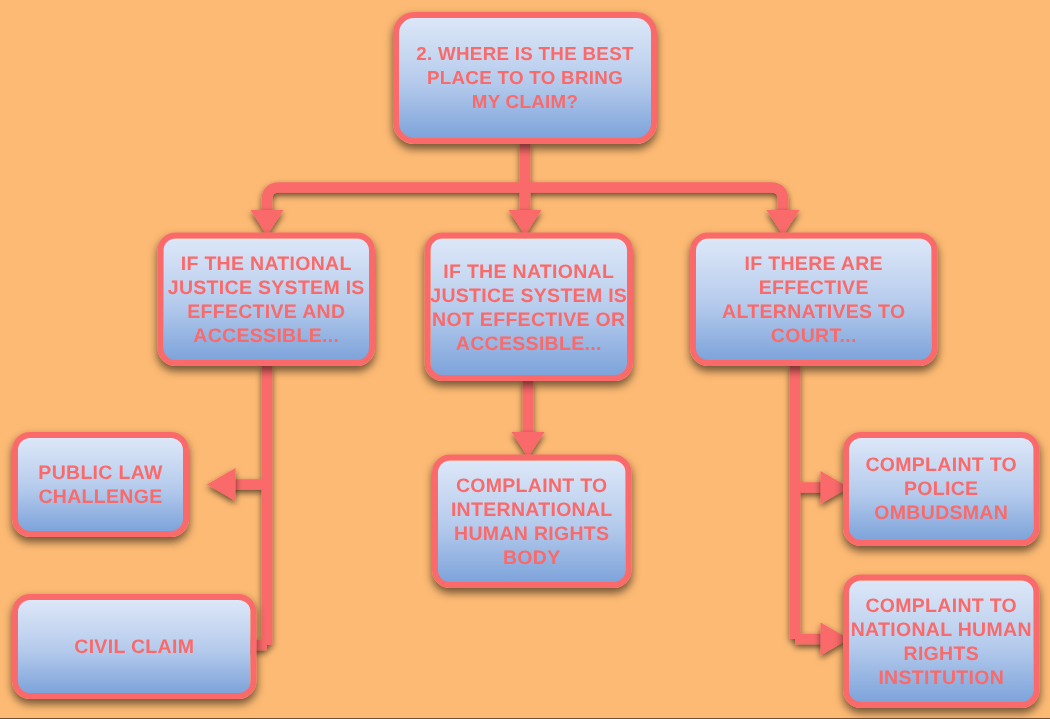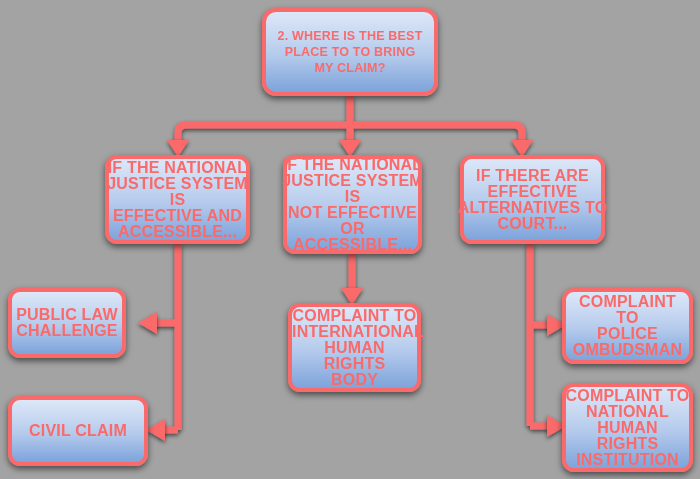--- a/index.html
+++ b/index.html
@@ -10,21 +10,21 @@
   body {
     width: 700px;
     height: 479px;
     overflow: hidden;
     font-family: "Liberation Sans", sans-serif;
   }
   #canvas {
     position: relative;
     width: 700px;
     height: 479px;
-    background: #a3a3a3;
+    background: #fdba74;
   }
 
   
   #connectors {
     position: absolute;
     left: 0;
     top: 0;
     width: 700px;
     height: 479px;
     pointer-events: none;
@@ -32,21 +32,21 @@
 
   
   .node {
     position: absolute;
     box-sizing: border-box;
     border: 4px solid #fa6a6a;
     border-radius: 12px;
     background: linear-gradient(to bottom, #dce7f8 0%, #cddcf3 22%, #b4caec 55%, #8fb0e0 85%, #7ea4db 100%);
     color: #fa6a6a;
     font-weight: bold;
-    font-size: 16px;
+    font-size: 13px;
     line-height: 16px;
     letter-spacing: 0.2px;
     text-align: center;
     display: flex;
     align-items: center;
     justify-content: center;
     box-shadow: 0 3px 6px rgba(0,0,0,0.55);
   }
   .node .label {
     display: block;
@@ -63,25 +63,25 @@
   
   #node-root {
     left: 262px;  top: 8px;   width: 176px; height: 88px;
     font-size: 12.5px;
     border-radius: 14px;
   }
 
   
   #node-branch-effective    { left: 105px; top: 155px; width: 145px; height: 89px; }
   #node-branch-noteffective { left: 283px; top: 155px; width: 139px; height: 99px; }
-  #node-branch-alternatives { left: 460px; top: 155px; width: 145px; height: 89px; justify-content: center; }
+  #node-branch-alternatives { left: 460px; top: 155px; width: 165px; height: 89px; justify-content: center; }
 
   
   #node-public-law-challenge { left: 8px;   top: 288px; width: 118px; height: 70px; }
-  #node-civil-claim          { left: 8px;   top: 396px; width: 140px; height: 70px; }
+  #node-civil-claim          { left: 8px;   top: 396px; width: 163px; height: 70px; }
   #node-international-body   { left: 288px; top: 303px; width: 133px; height: 89px; }
   #node-police-ombudsman     { left: 562px; top: 288px; width: 131px; height: 76px; }
   #node-nhri                 { left: 562px; top: 383px; width: 131px; height: 89px; }
 </style>
 </head>
 <body>
 
 <div id="canvas">
 
   <svg id="connectors" viewBox="0 0 700 479" width="700" height="479">

